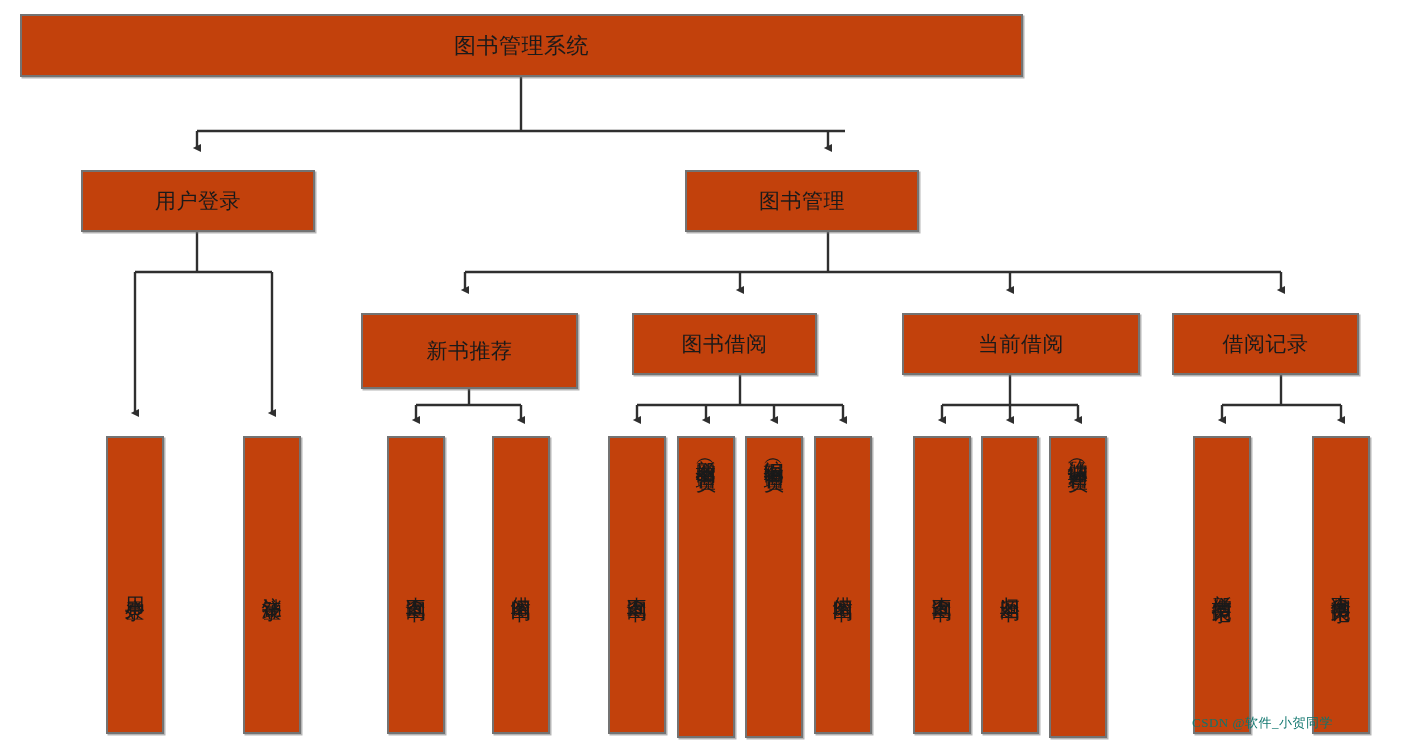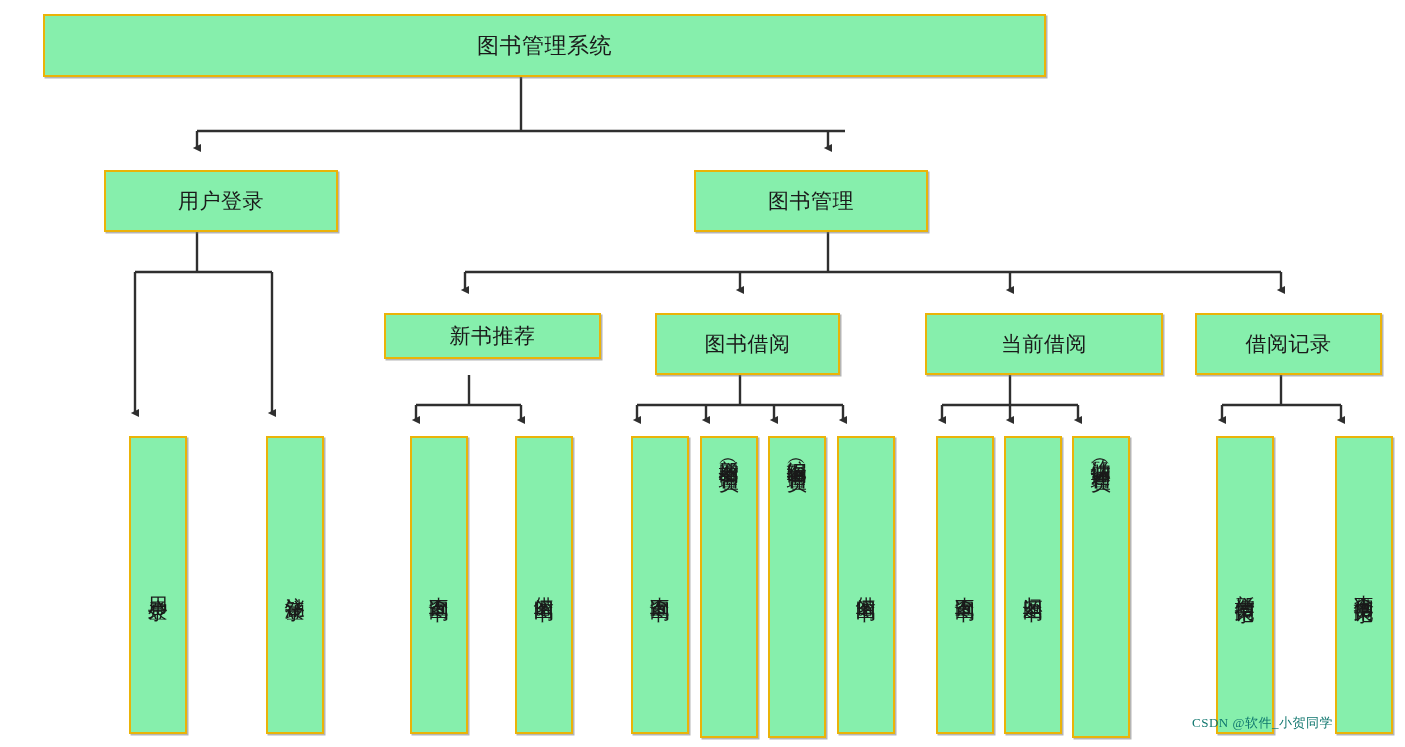--- a/index.html
+++ b/index.html
@@ -22,28 +22,27 @@
     position: absolute;
     left: 0;
     top: 0;
     width: 1405px;
     height: 747px;
     pointer-events: none;
   }
   .node {
     position: absolute;
     box-sizing: border-box;
-    background: #86efac;
-    border: 2px solid #eab308;
+    background: #c2410c;
+    border: 2px solid #737373;
     display: flex;
     align-items: center;
     justify-content: center;
     color: #1a1a1a;
     box-shadow: 1.5px 1.5px 0 0 rgba(120,120,120,0.55);
-    margin-left: 23px;
   }
   .node .label {
     font-size: 21px;
     line-height: 1.15;
     letter-spacing: 0.5px;
     white-space: nowrap;
   }
   .node.root .label { font-size: 22px; }
   .node.branch .label { font-size: 21px; }
 
@@ -135,25 +134,25 @@
   </svg>
 
   <div class="node root" style="left:20px; top:14px; width:1003px; height:63px;">
     <span class="label">图书管理系统</span>
   </div>
 
   <div class="node branch" style="left:81px; top:170px; width:234px; height:62px;">
     <span class="label">用户登录</span>
   </div>
 
-  <div class="node branch" style="left:671px; top:170px; width:234px; height:62px;">
+  <div class="node branch" style="left:685px; top:170px; width:234px; height:62px;">
     <span class="label">图书管理</span>
   </div>
 
-  <div class="node branch" style="left:361px; top:313px; width:217px; height:46px;">
+  <div class="node branch" style="left:361px; top:313px; width:217px; height:76px;">
     <span class="label">新书推荐</span>
   </div>
 
   <div class="node branch" style="left:632px; top:313px; width:185px; height:62px;">
     <span class="label">图书借阅</span>
   </div>
 
   <div class="node branch" style="left:902px; top:313px; width:238px; height:62px;">
     <span class="label">当前借阅</span>
   </div>

